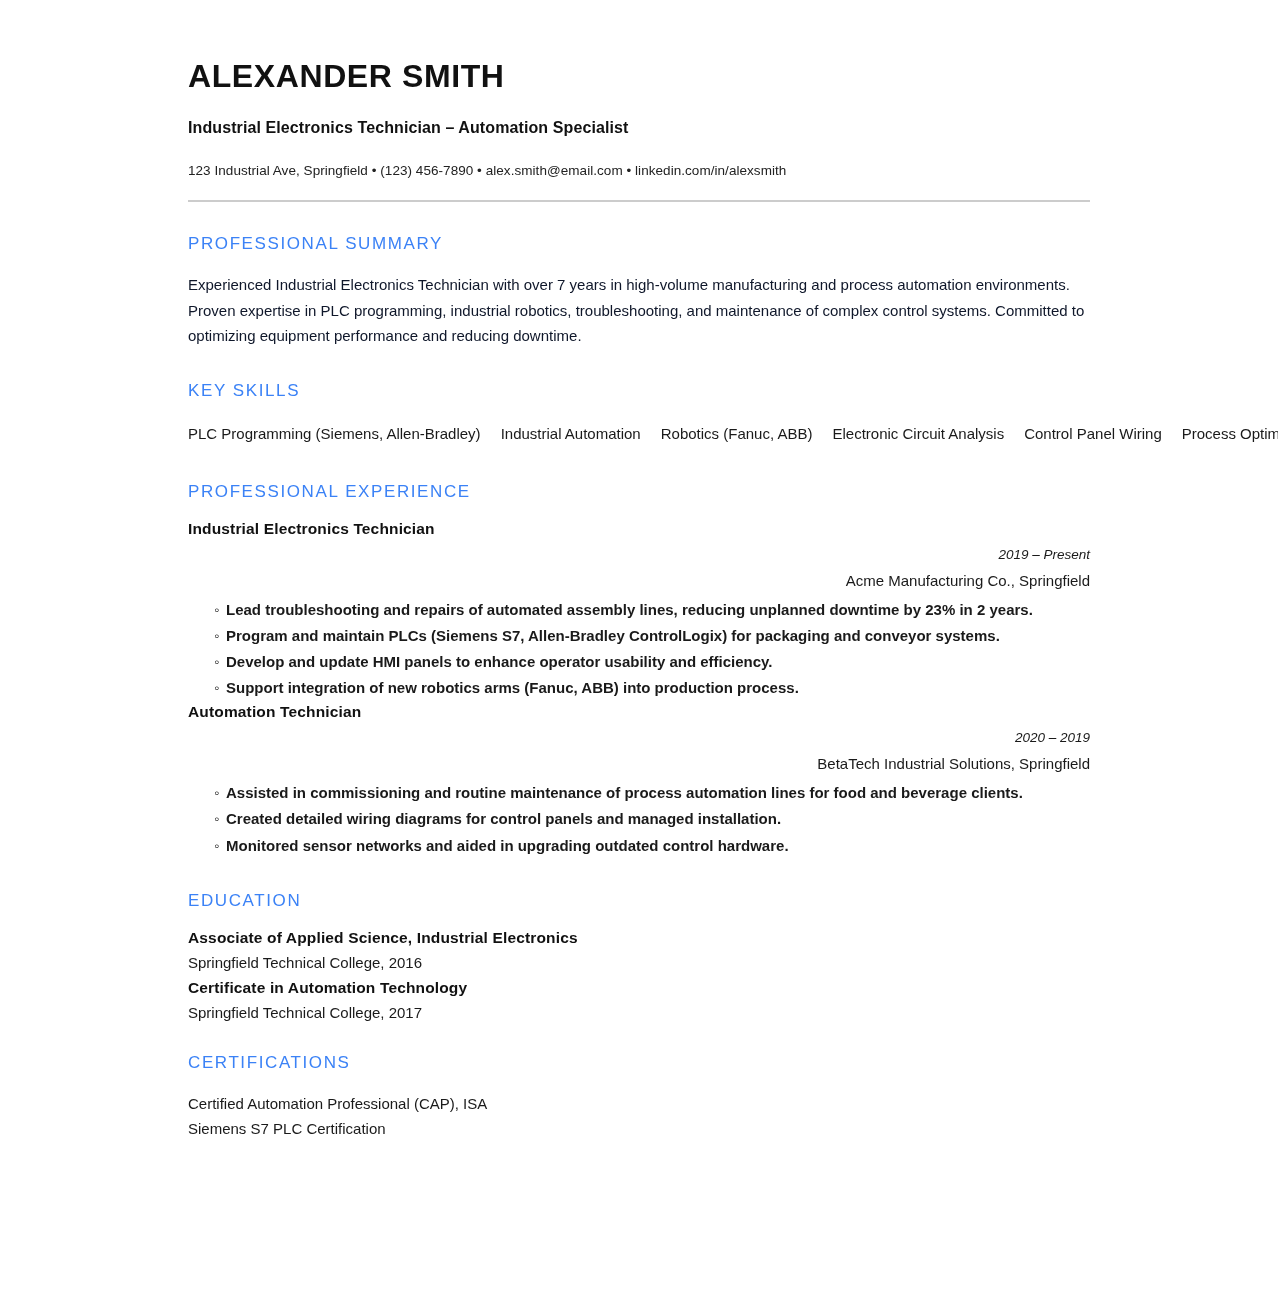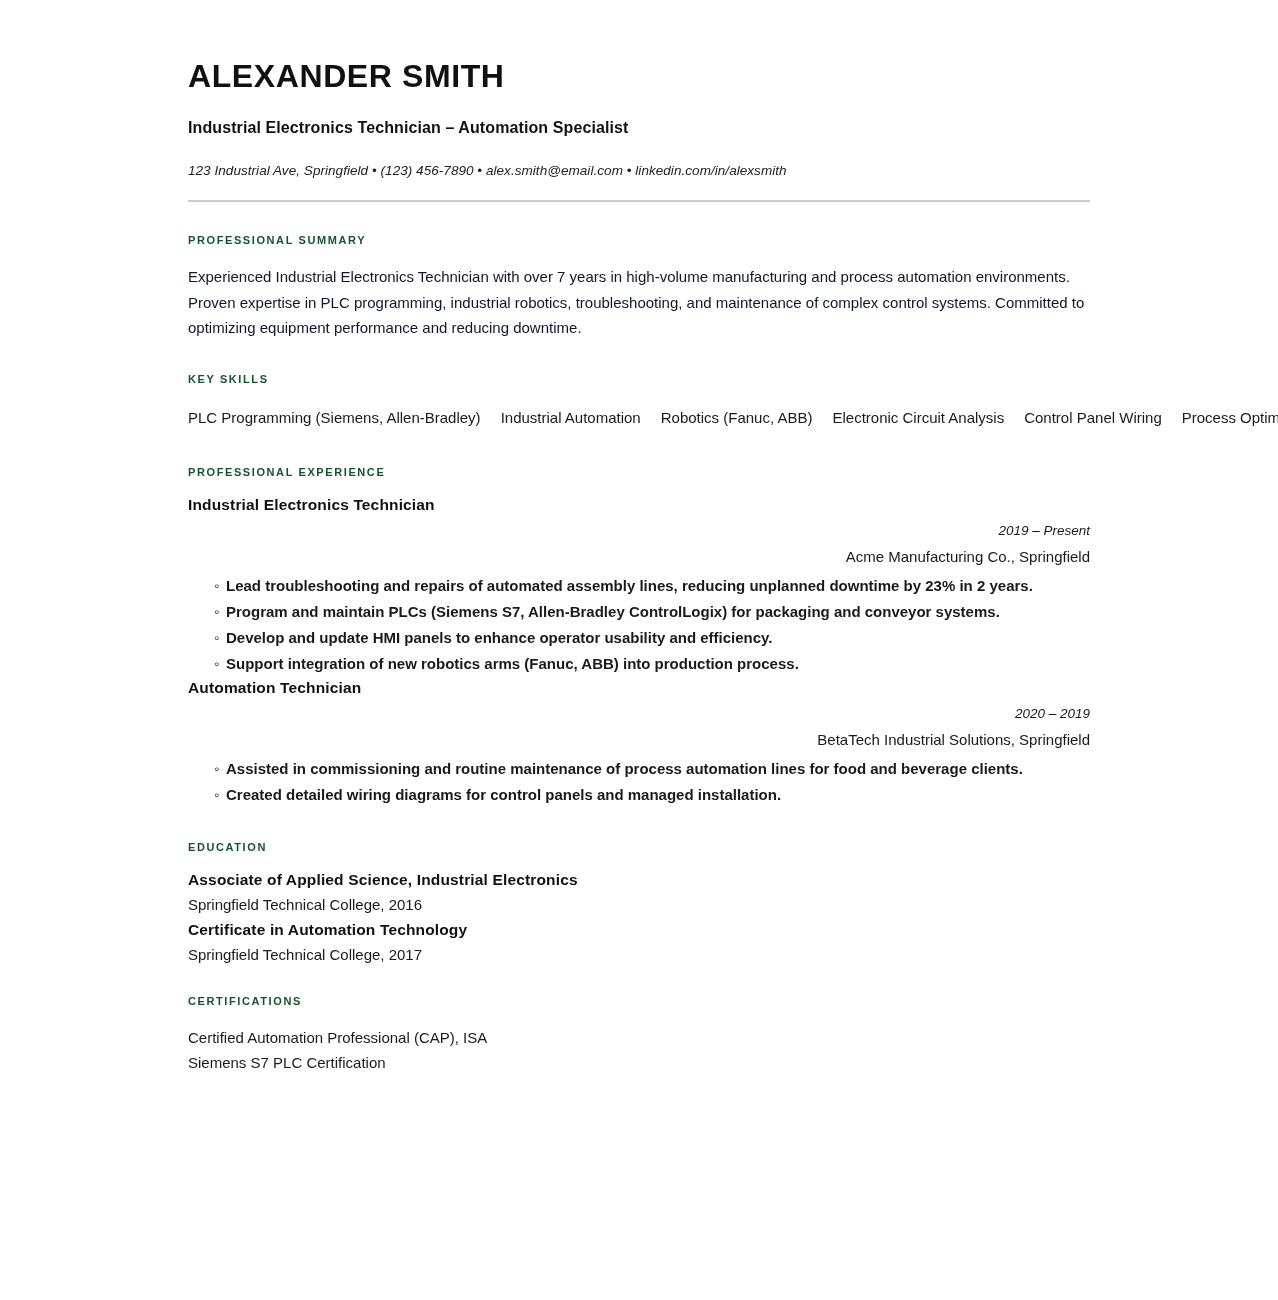--- a/index.html
+++ b/index.html
@@ -42,39 +42,38 @@
     letter-spacing: 0.1px;
     margin: 24px 0 0 0;
     color: #111111;
   }
   .contact {
     font-size: 13.5px;
     font-weight: normal;
     margin: 26px 0 0 0;
     color: #222222;
     letter-spacing: 0.05px;
-    font-style: italic;
   }
   .hr {
     border: 0;
     border-top: 2px solid #cccccc;
     margin: 22px 0 0 0;
     width: 902px;
   }
 
   
   .section {
     margin-top: 32px;
   }
   .section-title {
-    font-size: 11px;
-    font-weight: bold;
+    font-size: 17px;
+    font-weight: normal;
     letter-spacing: 1.6px;
     text-transform: uppercase;
-    color: #14532d;
+    color: #3b82f6;
     margin: 0 0 0 0;
   }
   .section-body {
     margin-top: 18px;
   }
 
   
   .summary {
     font-size: 15px;
     line-height: 1.72;
@@ -212,20 +211,21 @@
               <li>Support integration of new robotics arms (Fanuc, ABB) into production process.</li>
             </ul>
           </div>
           <div class="job">
             <div class="job-title">Automation Technician</div>
             <div class="job-date">2020 – 2019</div>
             <div class="job-company">BetaTech Industrial Solutions, Springfield</div>
             <ul class="bullets">
               <li>Assisted in commissioning and routine maintenance of process automation lines for food and beverage clients.</li>
               <li>Created detailed wiring diagrams for control panels and managed installation.</li>
+              <li>Monitored sensor networks and aided in upgrading outdated control hardware.</li>
             </ul>
           </div>
         </div>
     </div>
 
     <div class="section">
       <div class="section-title">EDUCATION</div>
       <div class="section-body" id="education-list">
           <div class="edu-entry">
             <div class="edu-degree">Associate of Applied Science, Industrial Electronics</div>

